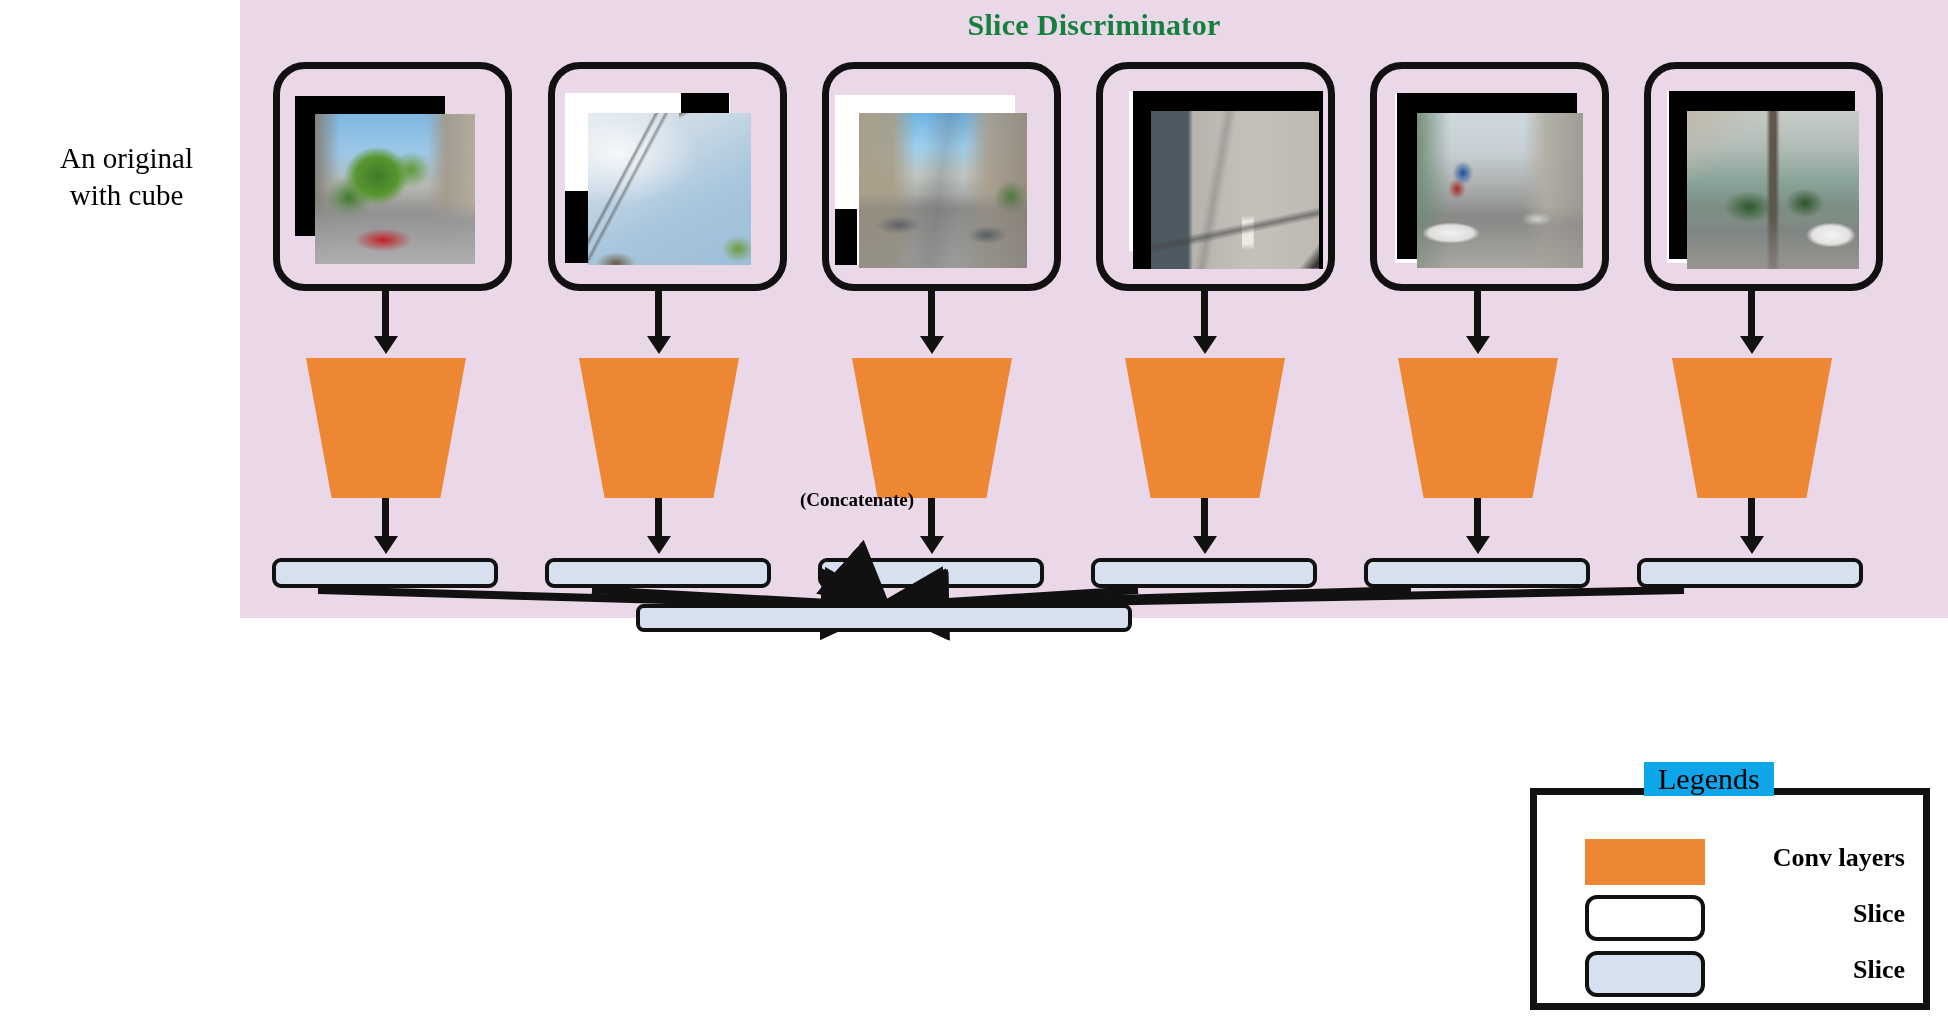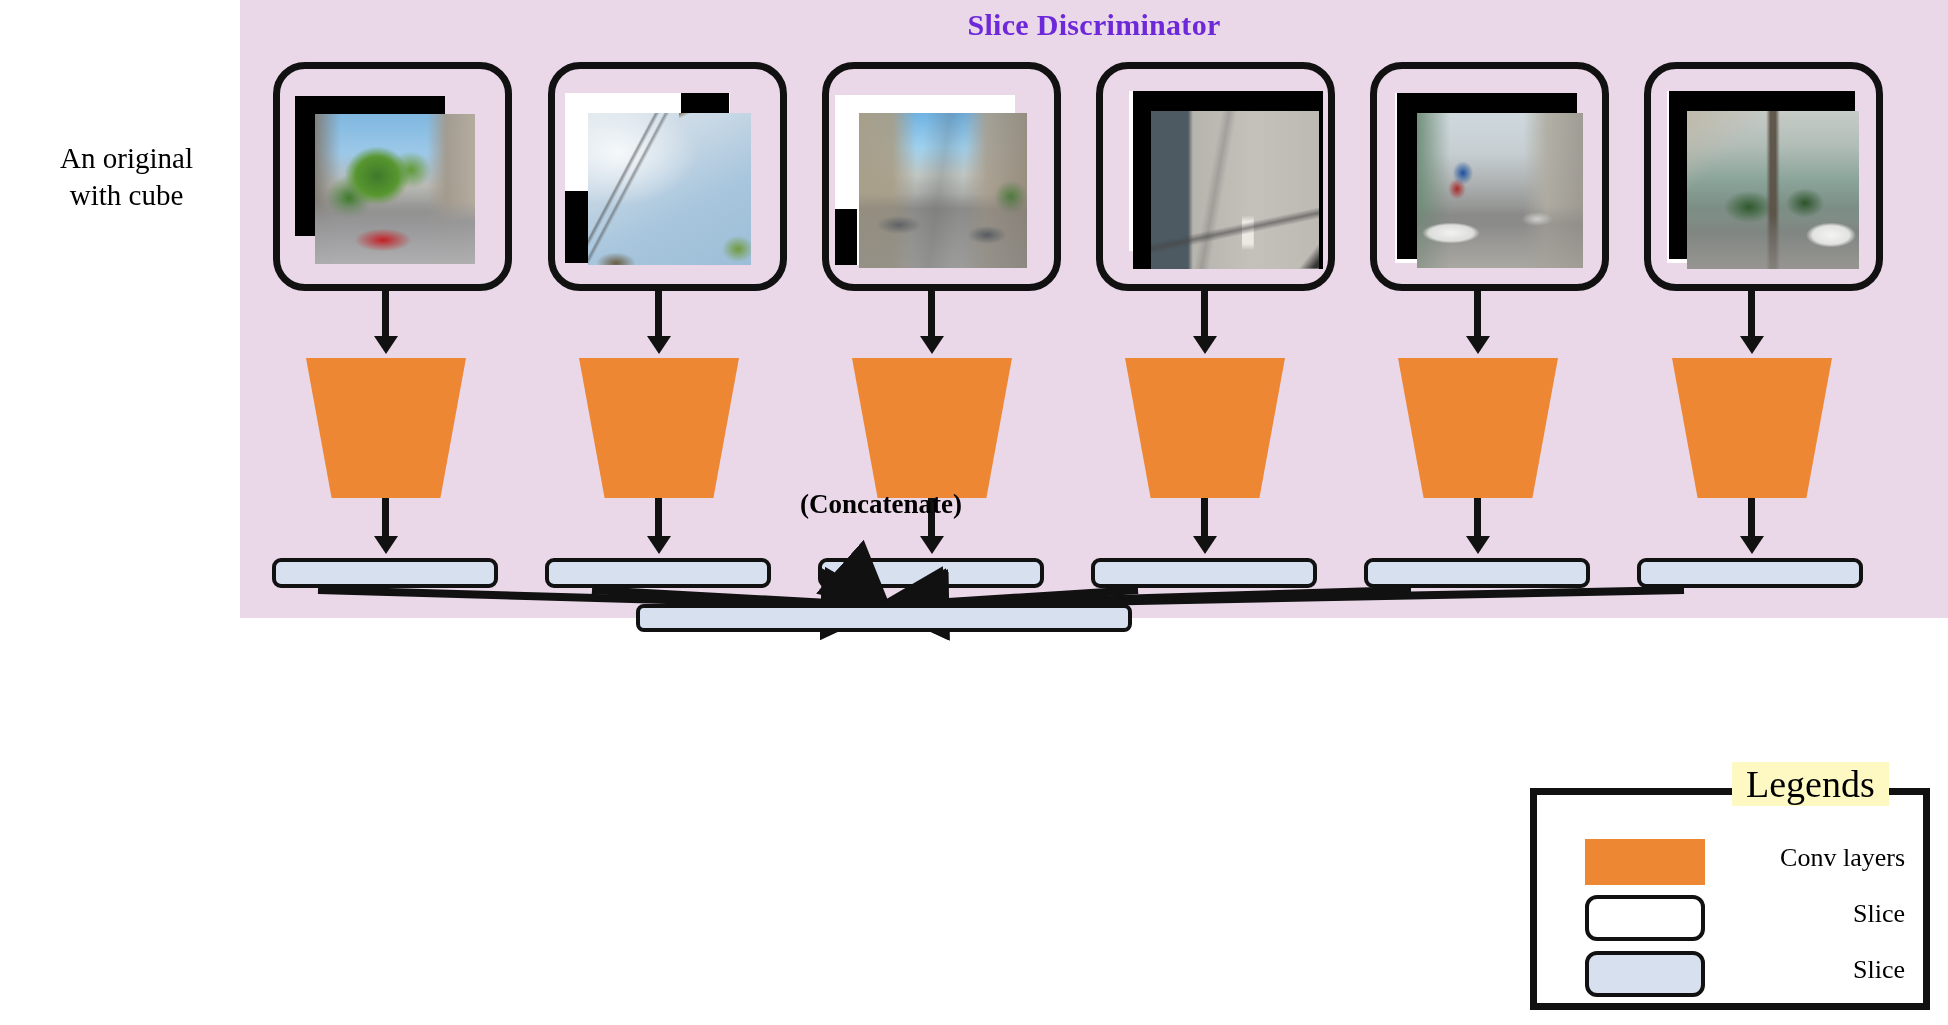--- a/index.html
+++ b/index.html
@@ -6,21 +6,21 @@
   body{width:1948px;height:1025px;position:relative;overflow:hidden;
        font-family:"Liberation Serif","DejaVu Serif",serif;}
 
   #stage{position:absolute;left:0;top:0;width:1948px;height:1025px;}
 
   
   #panel{position:absolute;left:240px;top:0;width:1708px;height:618px;
          background:#ead8e9;}
 
   #panel-title{position:absolute;left:240px;top:8px;width:1708px;
-     text-align:center;font-size:30px;font-weight:bold;color:#6d28d9;
+     text-align:center;font-size:30px;font-weight:bold;color:#15803d;
      letter-spacing:.3px;}
 
   
   #left-caption{position:absolute;left:14px;top:140px;width:225px;
      text-align:center;font-size:29px;line-height:1.28;color:#000;}
 
   
   .input-card{position:absolute;width:225px;height:215px;
      border:7px solid #111;border-radius:32px;background:transparent;}
 
@@ -41,32 +41,32 @@
         clip-path:polygon(0% 0%,100% 0%,84% 100%,16% 100%);}
 
   
   .outbar{position:absolute;height:30px;background:#d7e0ef;
      border:4px solid #111;border-radius:9px;box-sizing:border-box;}
 
   #final-bar{position:absolute;left:636px;top:604px;width:496px;height:28px;
      background:#d7e0ef;border:4px solid #111;border-radius:8px;box-sizing:border-box;}
 
   #concat-label{position:absolute;left:800px;top:489px;width:300px;
-     font-size:27px;font-weight:bold;color:#000;text-align:left;}
+     font-size:19px;font-weight:bold;color:#000;text-align:left;}
 
   
   #converge{position:absolute;left:0;top:0;width:1948px;height:1025px;
      pointer-events:none;}
 
   
   #legend{position:absolute;left:1530px;top:788px;width:400px;height:222px;
      border:7px solid #111;box-sizing:border-box;background:#fff;}
-  #legend-title{position:absolute;left:1732px;top:762px;
-     background:#fef9c3;padding:0 14px;font-size:38px;color:#000;}
-  .lg-row{position:absolute;left:48px;width:320px;height:48px;}
+  #legend-title{position:absolute;left:1644px;top:762px;
+     background:#0ea5e9;padding:0 14px;font-size:30px;color:#000;}
+  .lg-row{position:absolute;left:48px;width:320px;height:48px;font-weight:bold;}
   .lg-swatch{position:absolute;left:0;top:0;width:120px;height:46px;box-sizing:border-box;}
   .sw-conv{background:#ed8733;}
   .sw-input{background:#fff;border:4px solid #111;border-radius:12px;}
   .sw-output{background:#d7e0ef;border:4px solid #111;border-radius:12px;}
   .lg-label{position:absolute;right:0;top:4px;font-size:26px;color:#000;
      text-align:right;white-space:nowrap;}
 </style>
 </head>
 <body>
 

